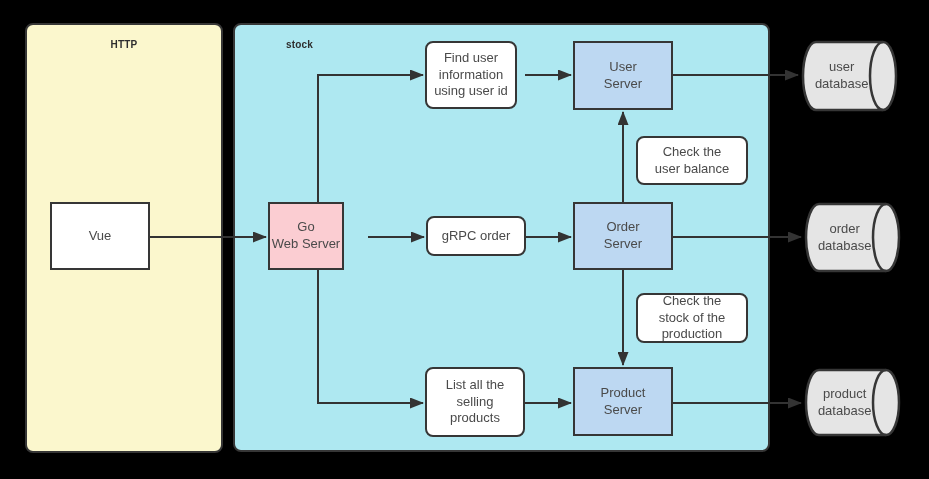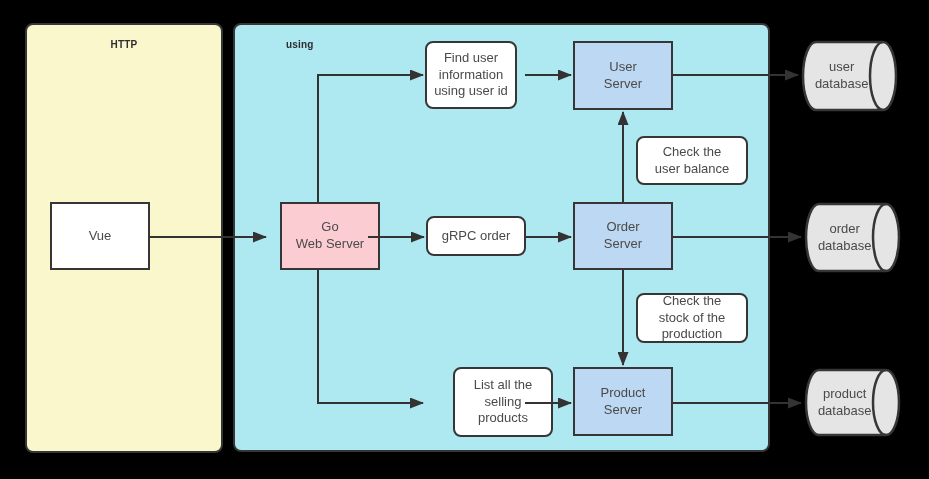--- a/index.html
+++ b/index.html
@@ -92,35 +92,35 @@
 </head>
 <body>
 
 <div class="canvas">
 
   <div class="group http">
     <div class="group-label">HTTP</div>
   </div>
 
   <div class="group grpc">
-    <div class="group-label">using</div>
+    <div class="group-label">stock</div>
   </div>
 
   <div class="node white" style="left:50px; top:202px; width:100px; height:68px;">Vue</div>
 
-  <div class="node pink" style="left:280px; top:202px; width:100px; height:68px;">Go
+  <div class="node pink" style="left:268px; top:202px; width:76px; height:68px;">Go
 Web Server</div>
 
   <div class="node white rounded" style="left:425px; top:41px; width:92px; height:68px;">Find user
 information
 using user id</div>
 
   <div class="node white rounded" style="left:426px; top:216px; width:100px; height:40px;">gRPC order</div>
 
-  <div class="node white rounded" style="left:425px; top:367px; width:100px; height:70px;margin-left:28px;">List all the
+  <div class="node white rounded" style="left:425px; top:367px; width:100px; height:70px;">List all the
 selling
 products</div>
 
   <div class="node blue" style="left:573px; top:41px; width:100px; height:69px;">User
 Server</div>
 
   <div class="node blue" style="left:573px; top:202px; width:100px; height:68px;">Order
 Server</div>
 
   <div class="node blue" style="left:573px; top:367px; width:100px; height:69px;">Product

